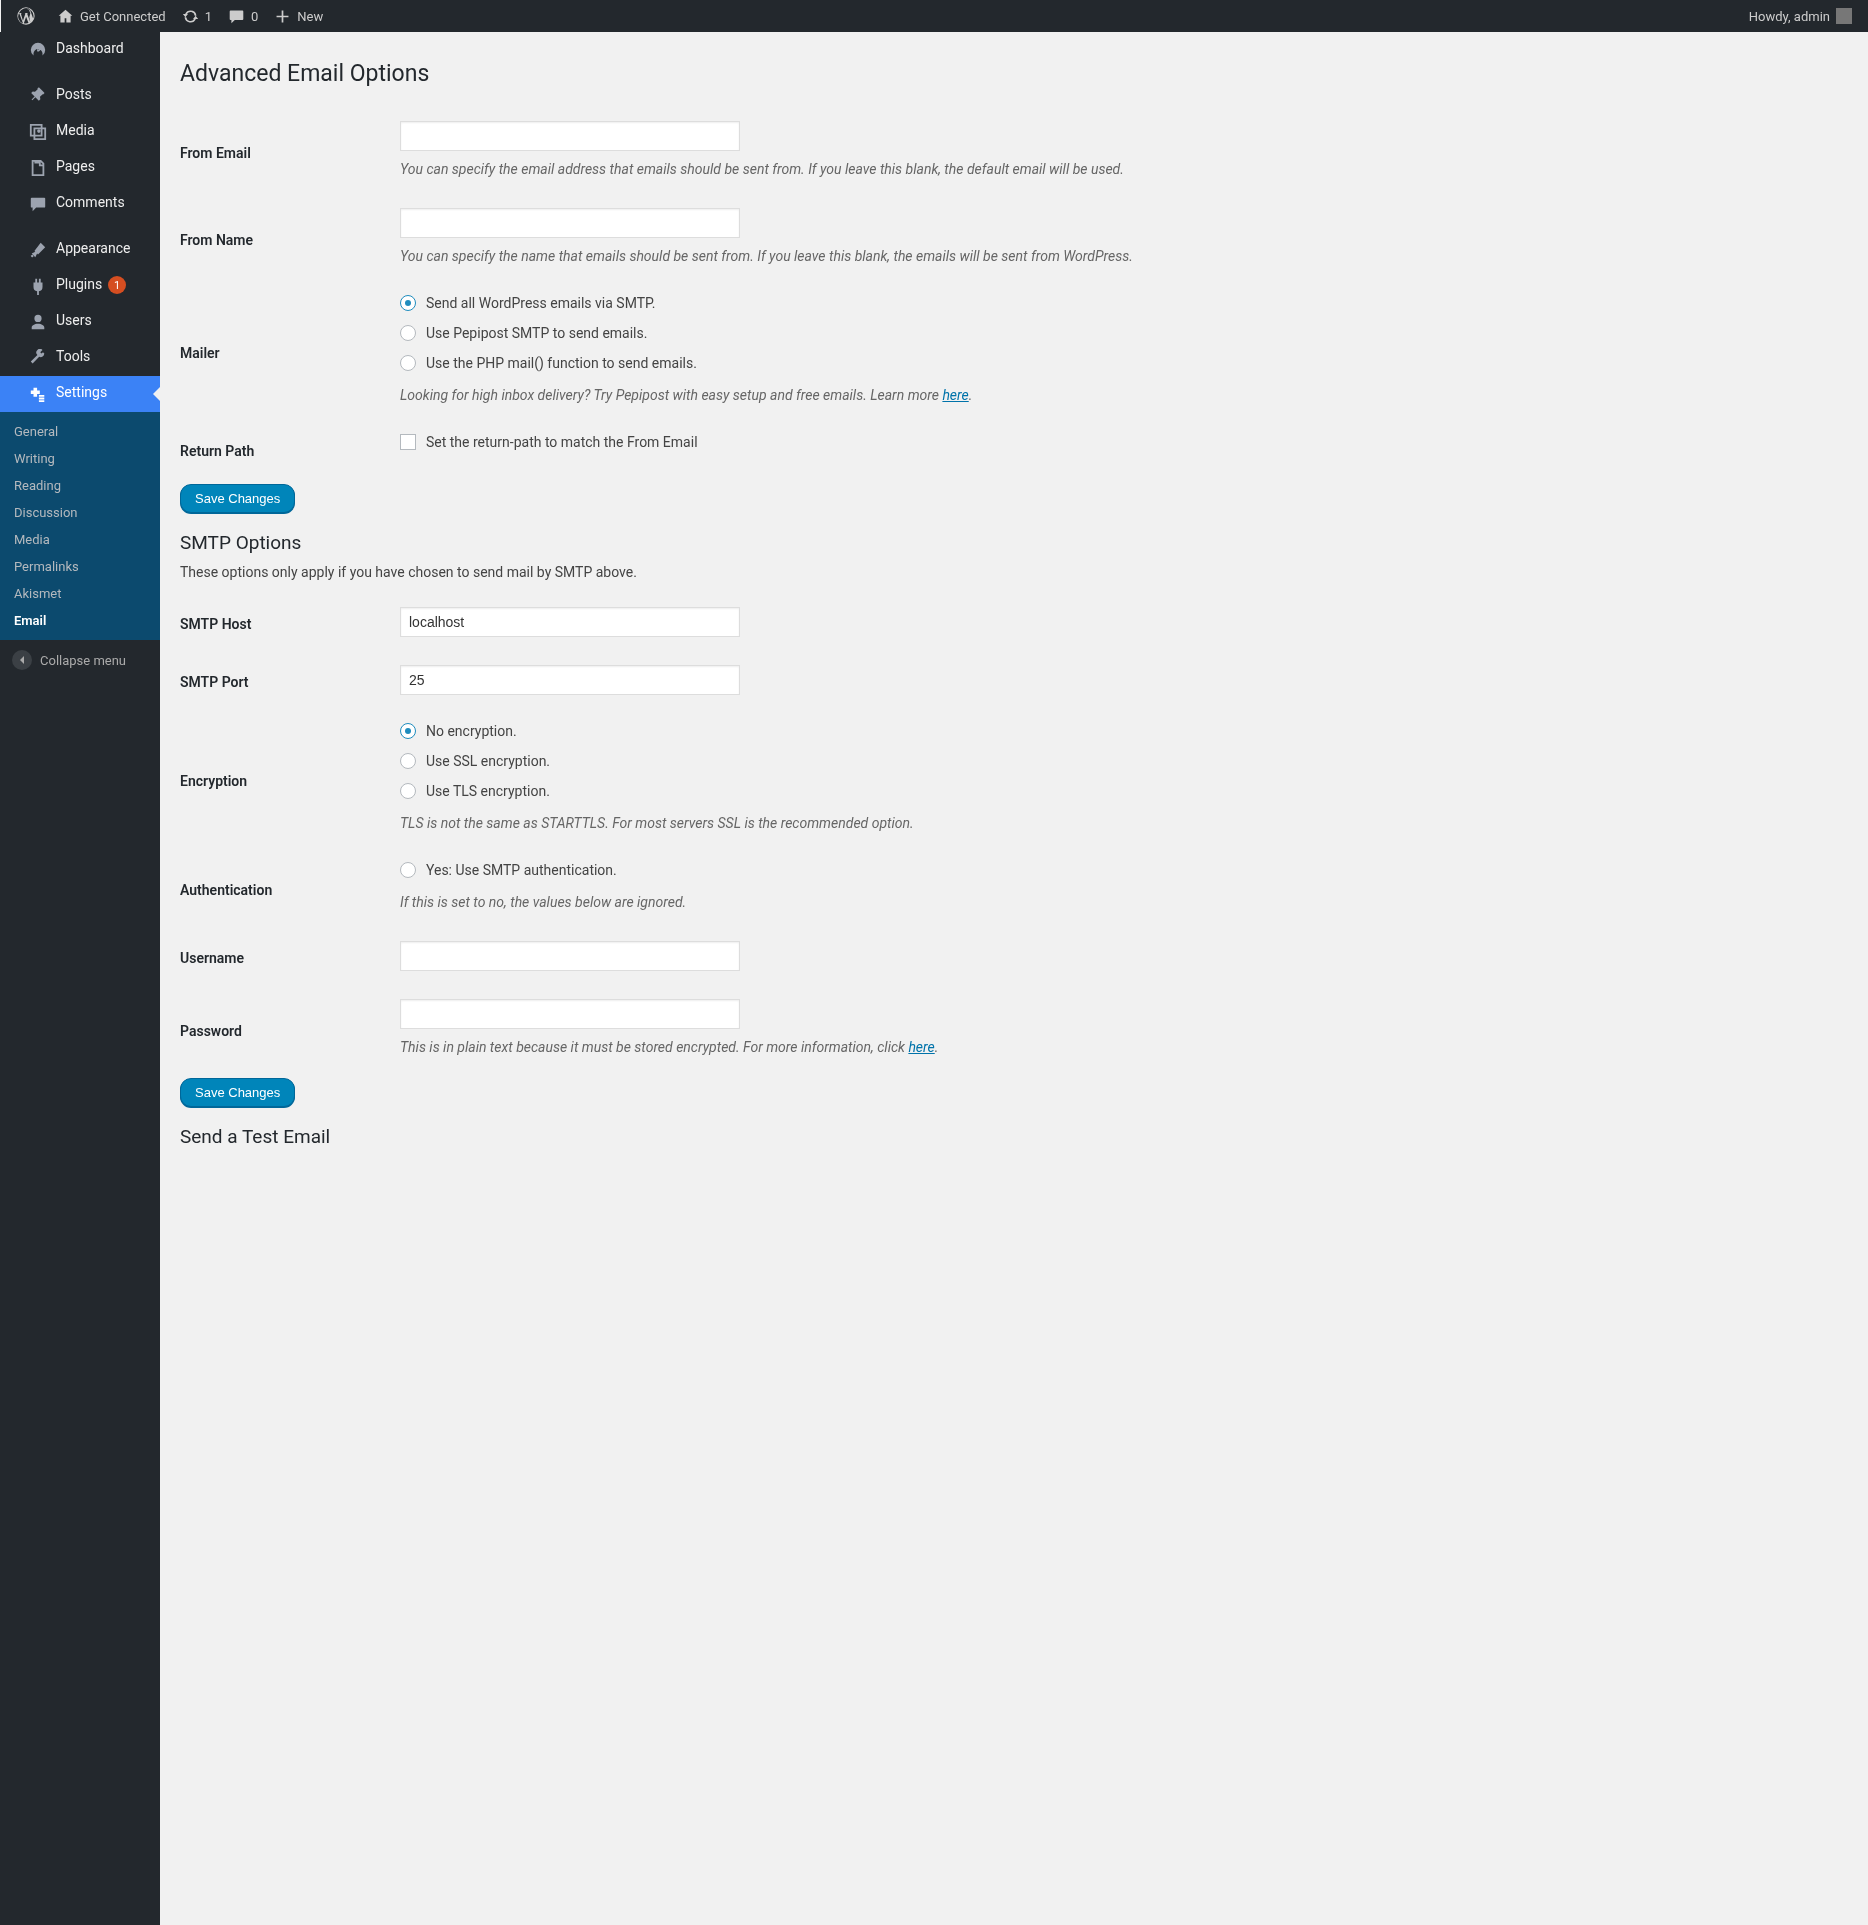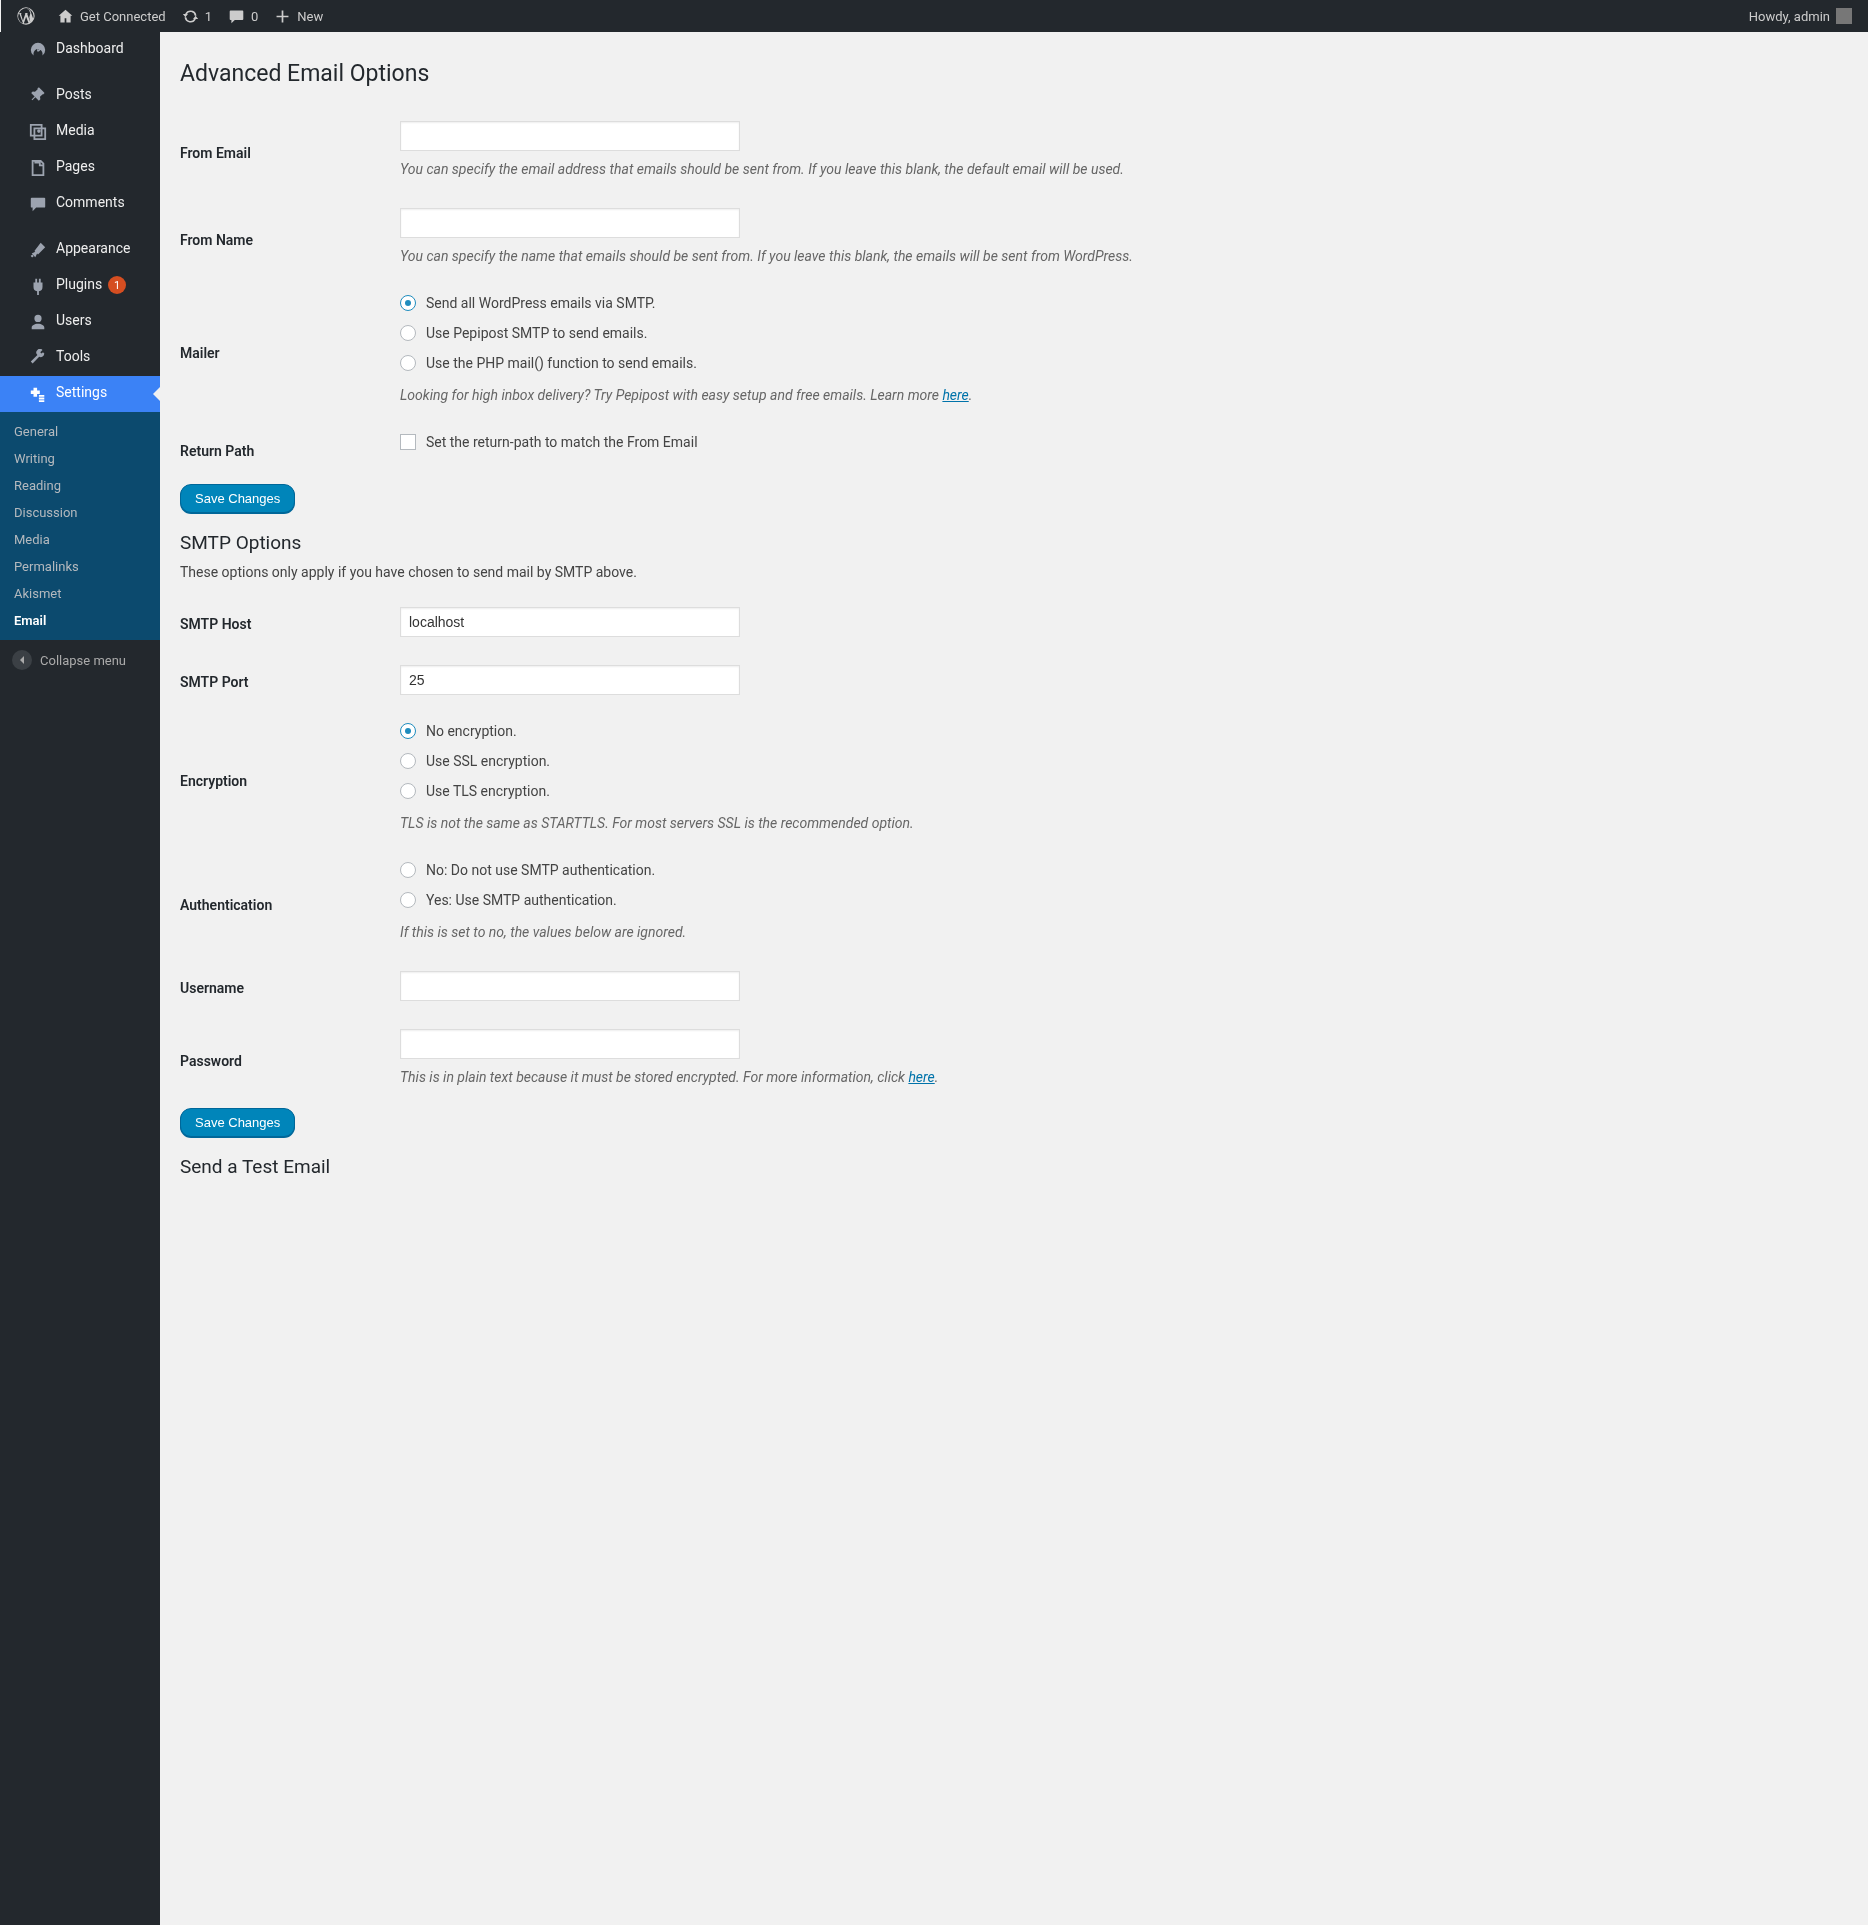--- a/index.html
+++ b/index.html
@@ -433,24 +433,20 @@
         </div>
         <div class="description">TLS is not the same as STARTTLS. For most servers SSL is the recommended option.</div>
       </div>
     </div>
 
     <div class="row">
       <div class="th">Authentication</div>
       <div class="td">
         <div class="radio-row">
           <span class="radio"></span>
-          <span>No: Do not use SMTP authentication.</span>
-        </div>
-        <div class="radio-row">
-          <span class="radio"></span>
           <span>Yes: Use SMTP authentication.</span>
         </div>
         <div class="description">If this is set to no, the values below are ignored.</div>
       </div>
     </div>
 
     <div class="row">
       <div class="th">Username</div>
       <div class="td">
         <input class="regular-text" type="text" value="" style="">

